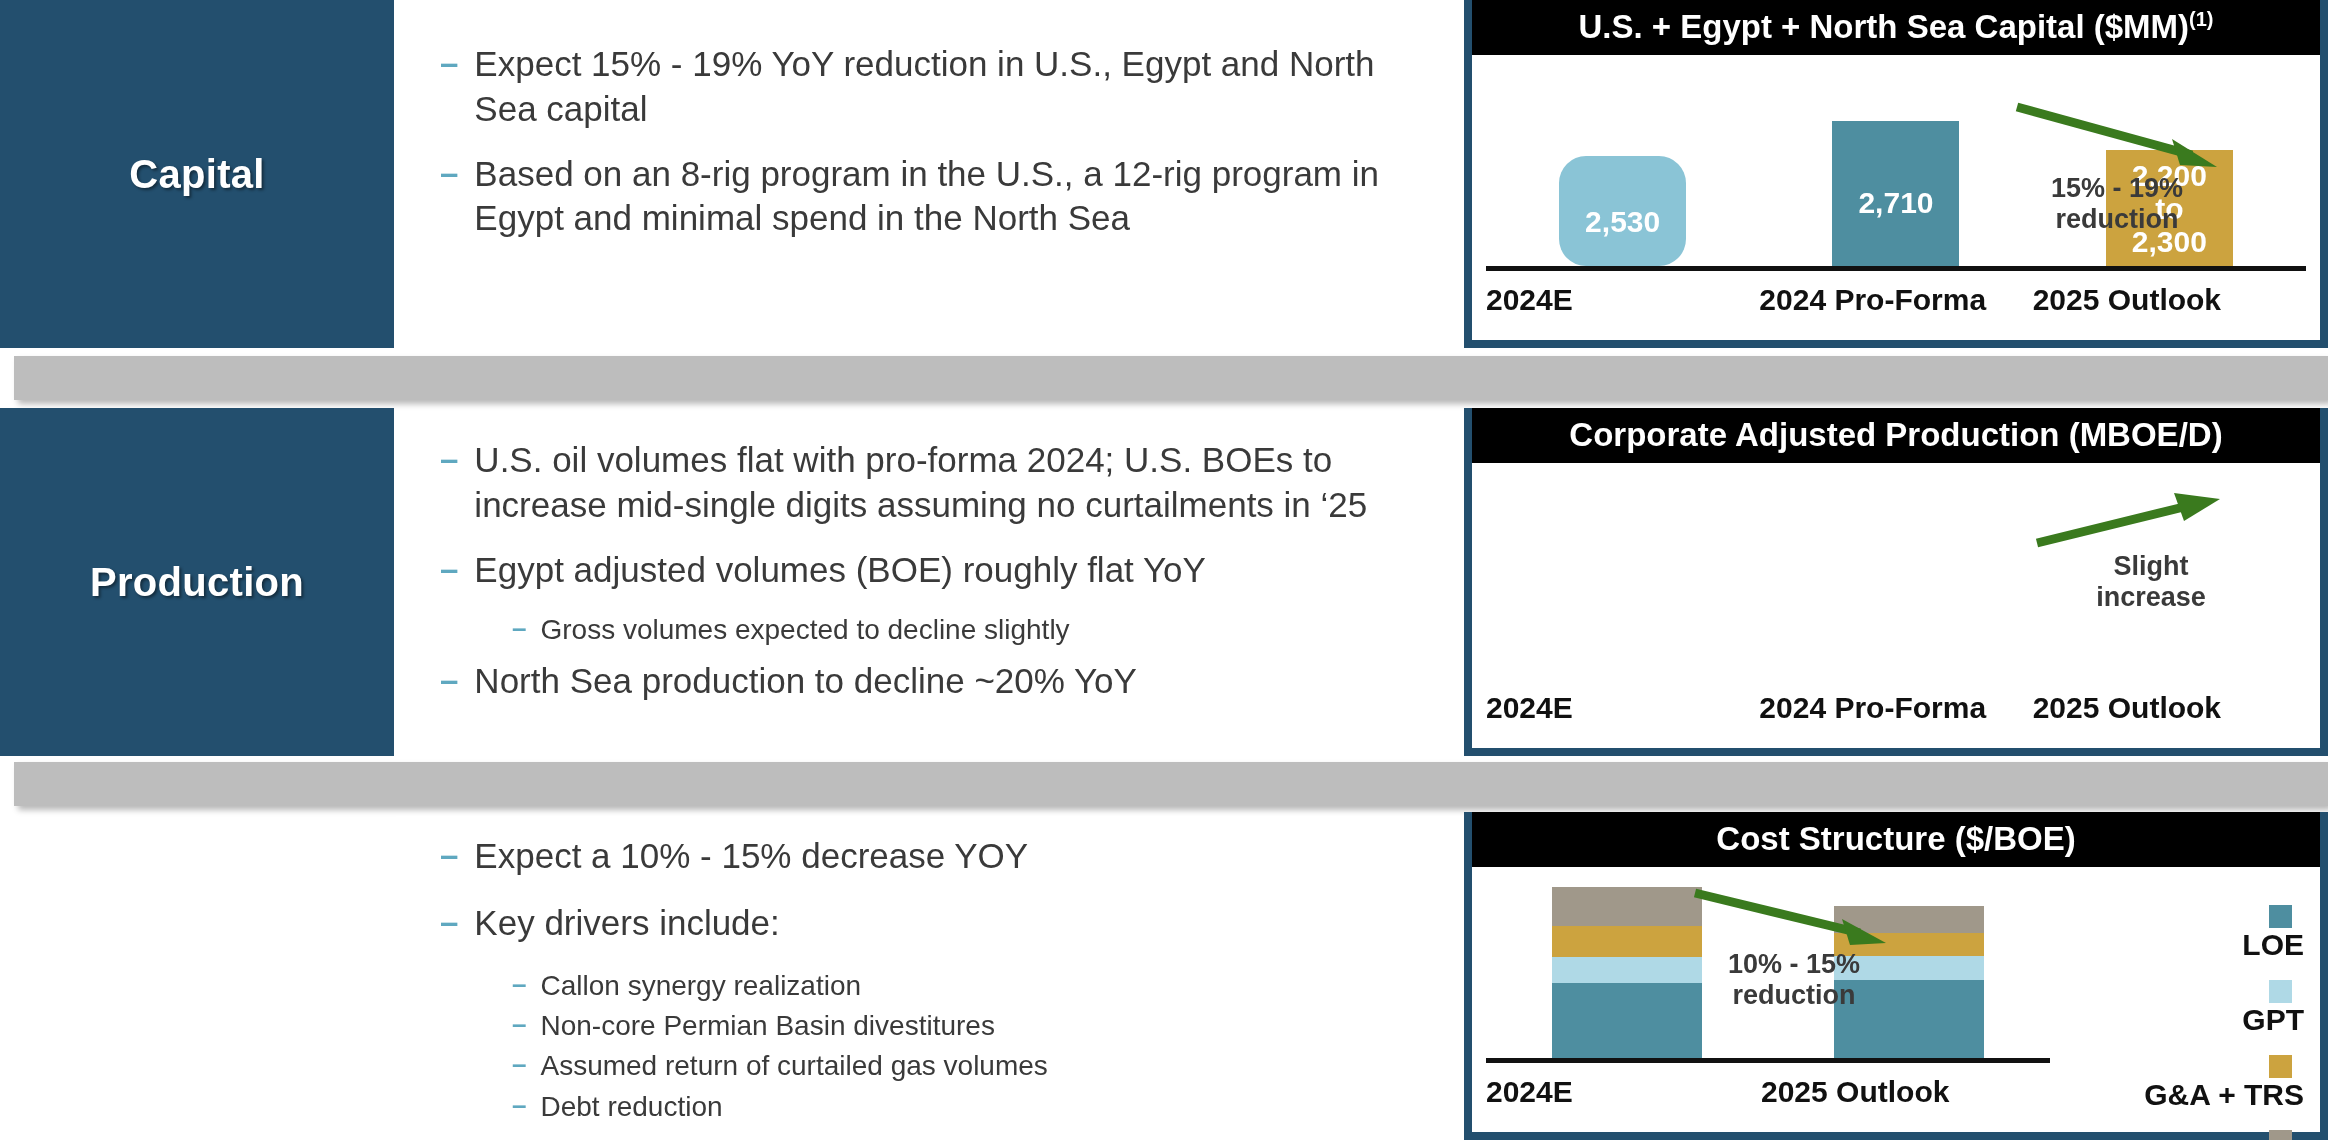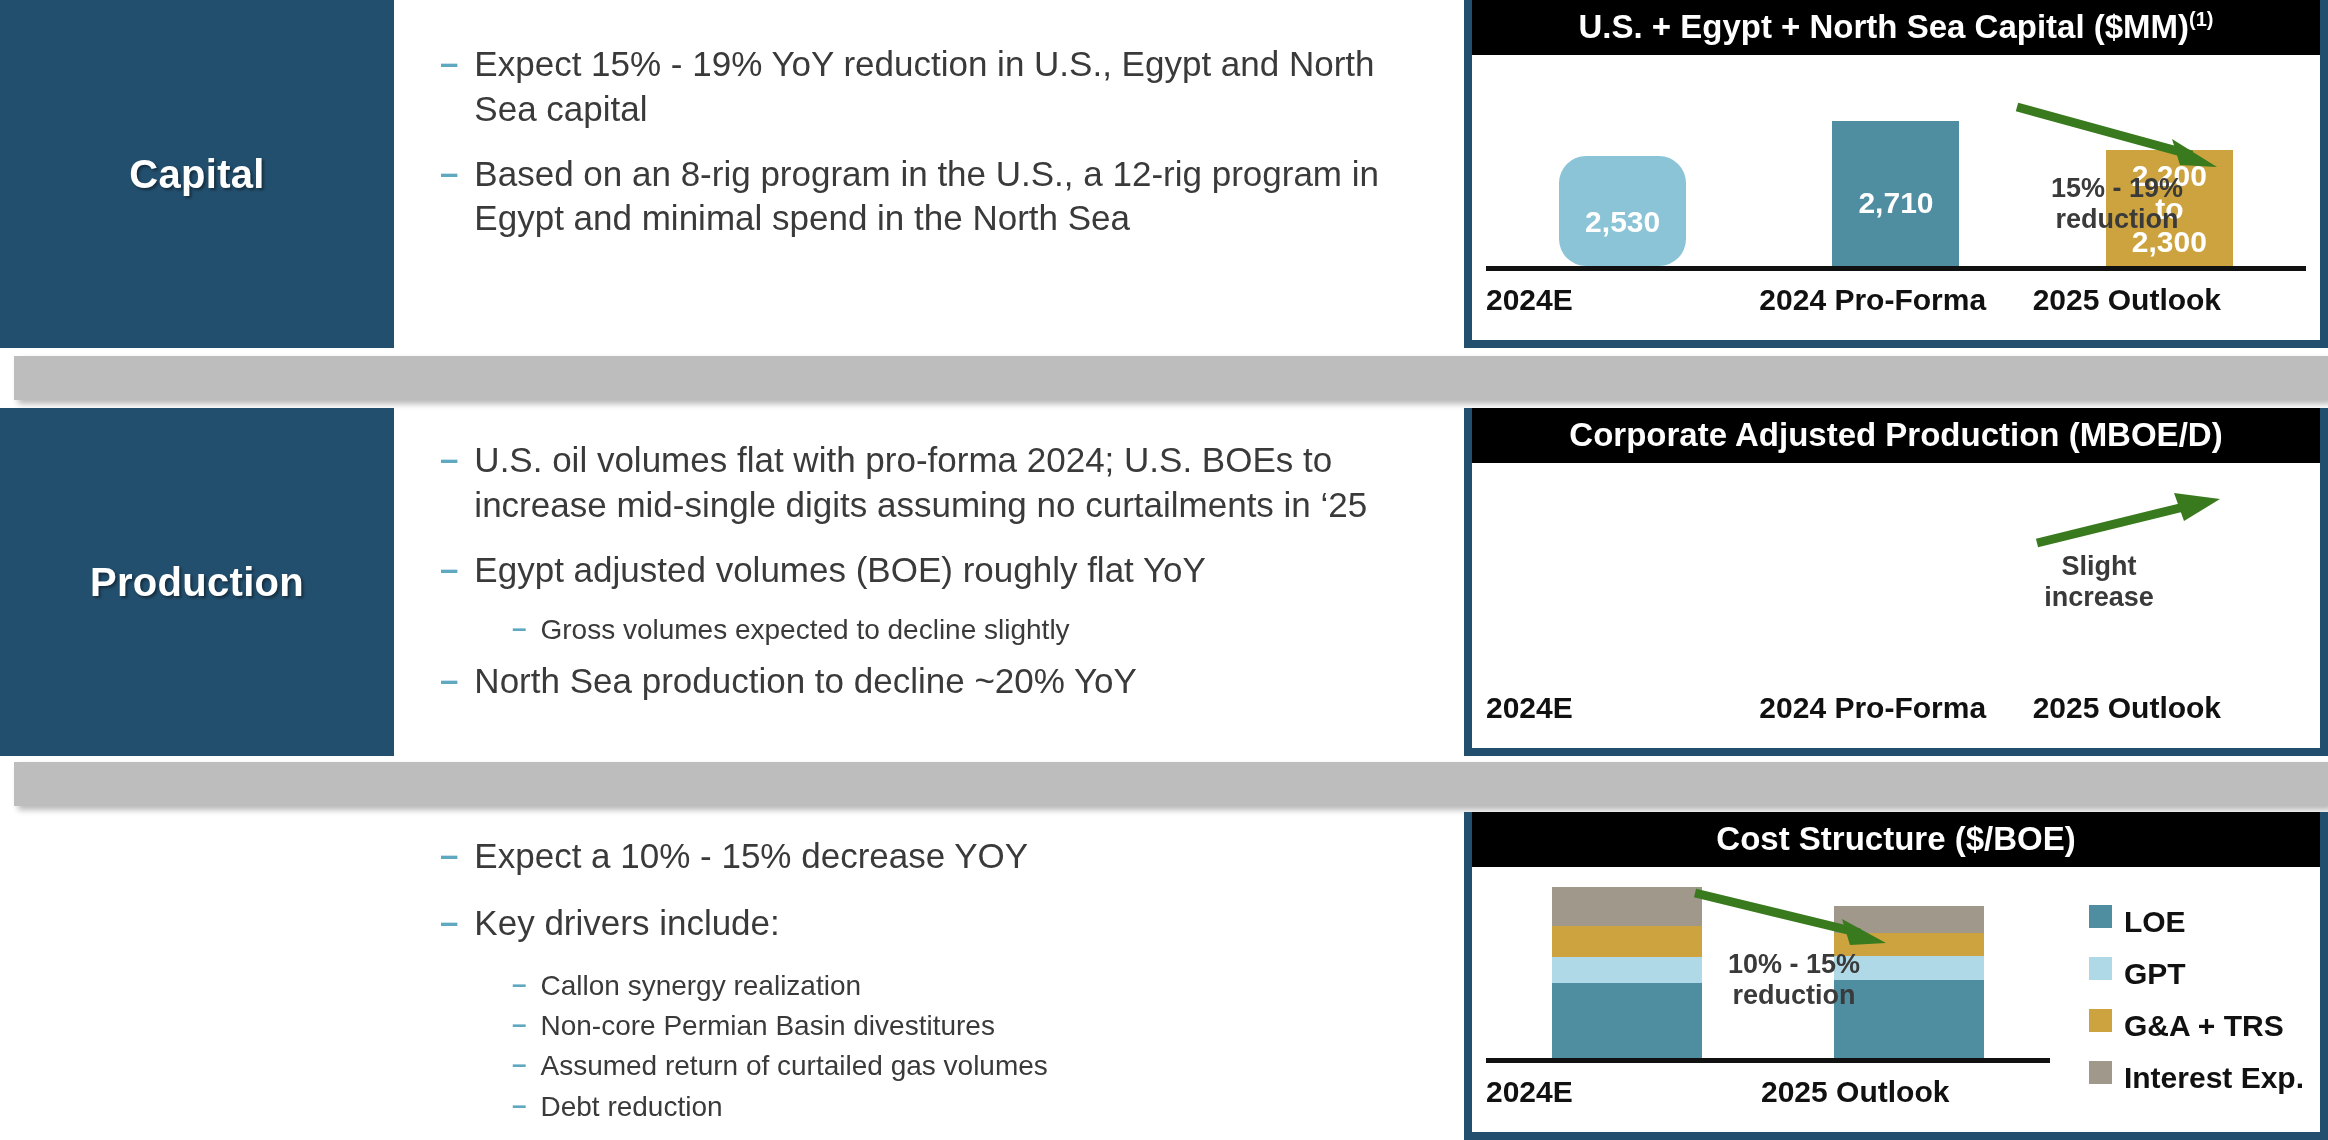--- a/index.html
+++ b/index.html
@@ -105,21 +105,21 @@
   
   .annot {
     position:absolute;
     text-align:center; font-size:27px; font-weight:bold;
     color:#3A3A3A; line-height:1.16;
   }
   .arrow { position:absolute; }
 
   
   .legend { position:absolute; right:16px; top:38px; }
-  .leg-row { display:flex; align-items:flex-start; margin-bottom:18px; }
+  .leg-row { display:flex; align-items:flex-end; margin-bottom:18px;flex-direction:column; }
   .swatch { width:23px; height:23px; margin-right:12px; flex:0 0 auto; }
   .leg-label { font-size:30px; font-weight:bold; color:#111; white-space:nowrap; }
 
   
   .stack { width:150px; display:flex; flex-direction:column; justify-content:flex-end; }
   .seg { width:100%; }
 
   
   .divider {
     position:absolute; left:14px; width:2314px; height:44px;
@@ -223,21 +223,21 @@
         <span>North Sea production to decline ~20% YoY</span>
       </div>
     </div>
 
     <div class="chart-panel">
       <div class="chart-head">
         <span>Corporate Adjusted Production (MBOE/D)</span>
       </div>
       <div class="chart-body">
 
-        <div class="annot" style="left:532px; top:88px; width:190px;text-align:center;">
+        <div class="annot" style="left:584px; top:88px; width:190px;text-align:center;">
           <div>Slight</div>
           <div>increase</div>
         </div>
         <svg class="arrow" style="left:560px; top:28px;" width="210" height="70" viewBox="0 0 210 70">
           <line x1="5" y1="52" x2="160" y2="14" stroke="#3A7A1E" stroke-width="9"></line>
           <polygon points="188,8 142,2 152,30" fill="#3A7A1E"></polygon>
         </svg>
 
         <div class="cats">
           <div class="cat">2024E</div>

